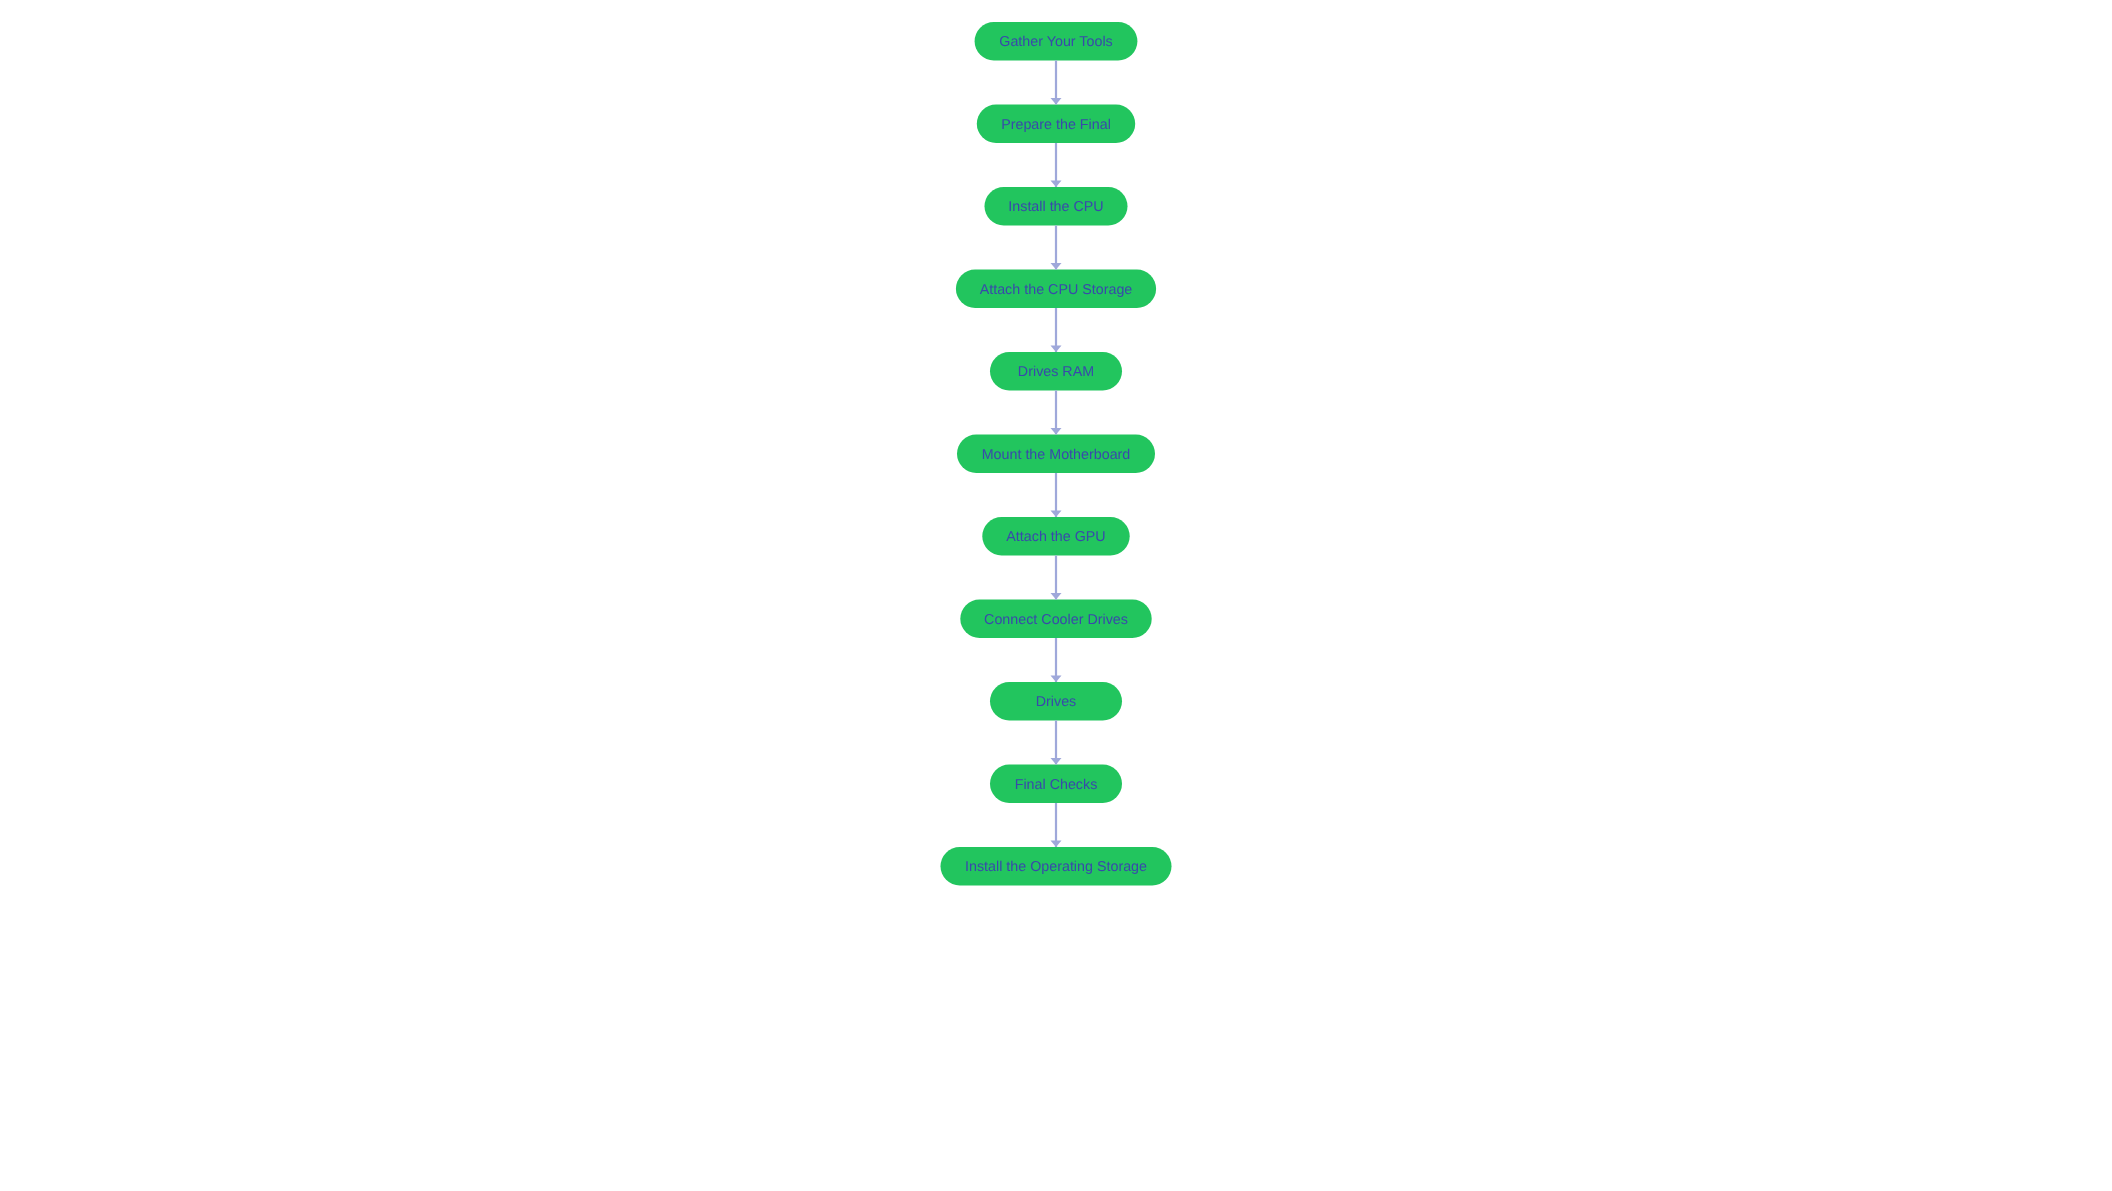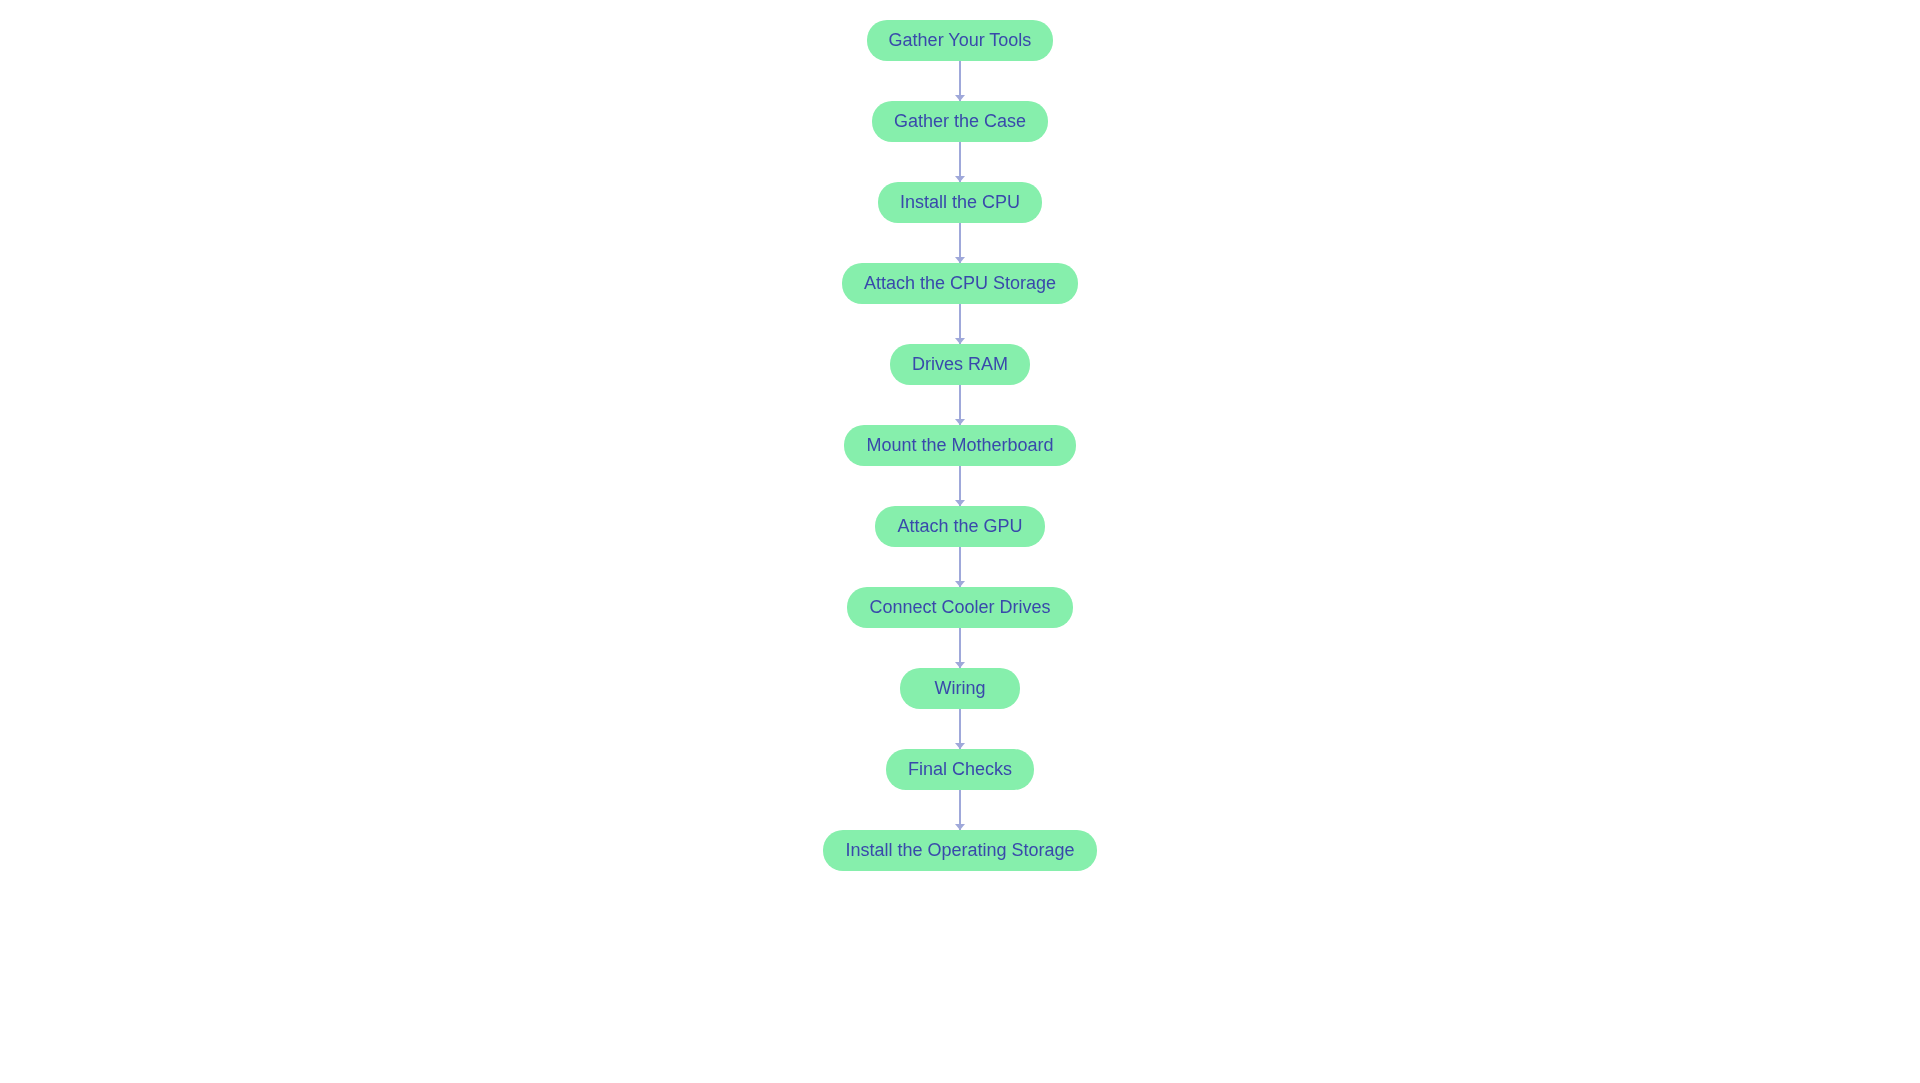--- a/index.html
+++ b/index.html
@@ -20,24 +20,24 @@
     }
 
     .flowchart-container {
       display: flex;
       flex-direction: column;
       align-items: center;
       padding: 10px 0 30px 0;
     }
 
     .flow-node {
-      background: #86efac;
+      background: #22c55e;
       border-radius: 20px;
       padding: 10px 22px;
-      font-size: 18px;
+      font-size: 13px;
       color: #3949ab;
       text-align: center;
       min-width: 120px;
       white-space: nowrap;
       user-select: none;
     }
 
     .flow-node.wide {
       min-width: 160px;
     }
@@ -61,32 +61,32 @@
       border-right: 5px solid transparent;
       border-top: 6px solid #9fa8da;
     }
   </style>
 </head>
 <body>
 
 <div class="flowchart-container">
 <div class="flow-node">Gather Your Tools</div>
     <div class="flow-connector"></div>
-    <div class="flow-node">Gather the Case</div>
+    <div class="flow-node">Prepare the Final</div>
     <div class="flow-connector"></div>
     <div class="flow-node">Install the CPU</div>
     <div class="flow-connector"></div>
     <div class="flow-node wide">Attach the CPU Storage</div>
     <div class="flow-connector"></div>
     <div class="flow-node">Drives RAM</div>
     <div class="flow-connector"></div>
     <div class="flow-node wide">Mount the Motherboard</div>
     <div class="flow-connector"></div>
     <div class="flow-node">Attach the GPU</div>
     <div class="flow-connector"></div>
     <div class="flow-node wide">Connect Cooler Drives</div>
     <div class="flow-connector"></div>
-    <div class="flow-node">Wiring</div>
+    <div class="flow-node">Drives</div>
     <div class="flow-connector"></div>
     <div class="flow-node">Final Checks</div>
     <div class="flow-connector"></div>
     <div class="flow-node wide">Install the Operating Storage</div>
   </div>
 
 </body></html>

